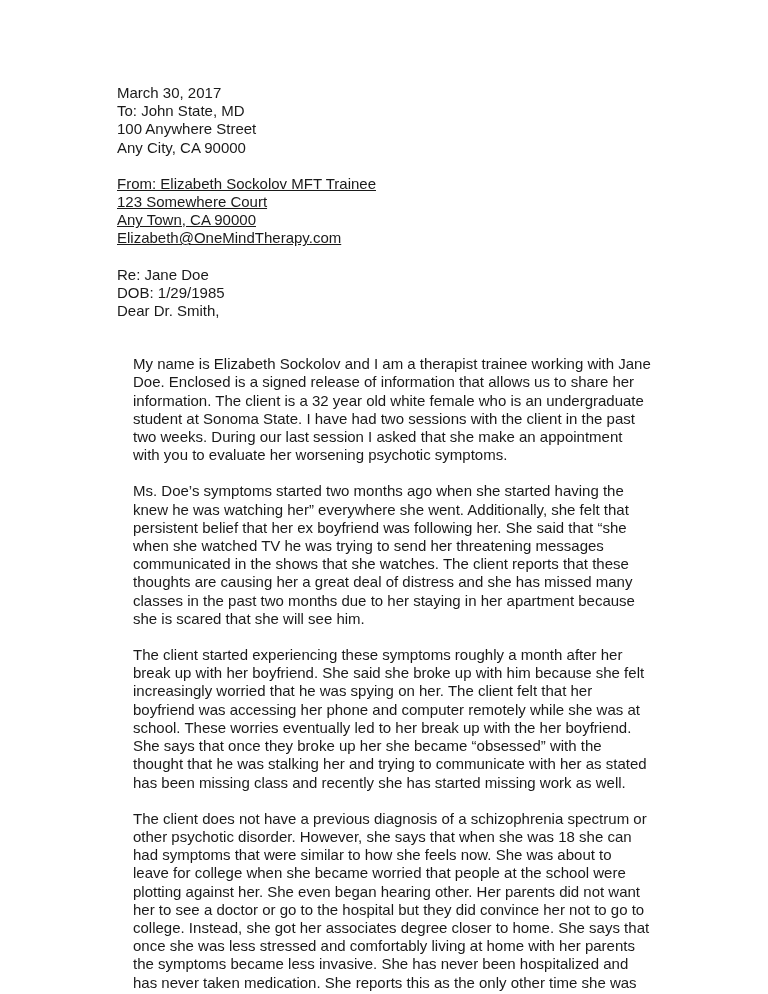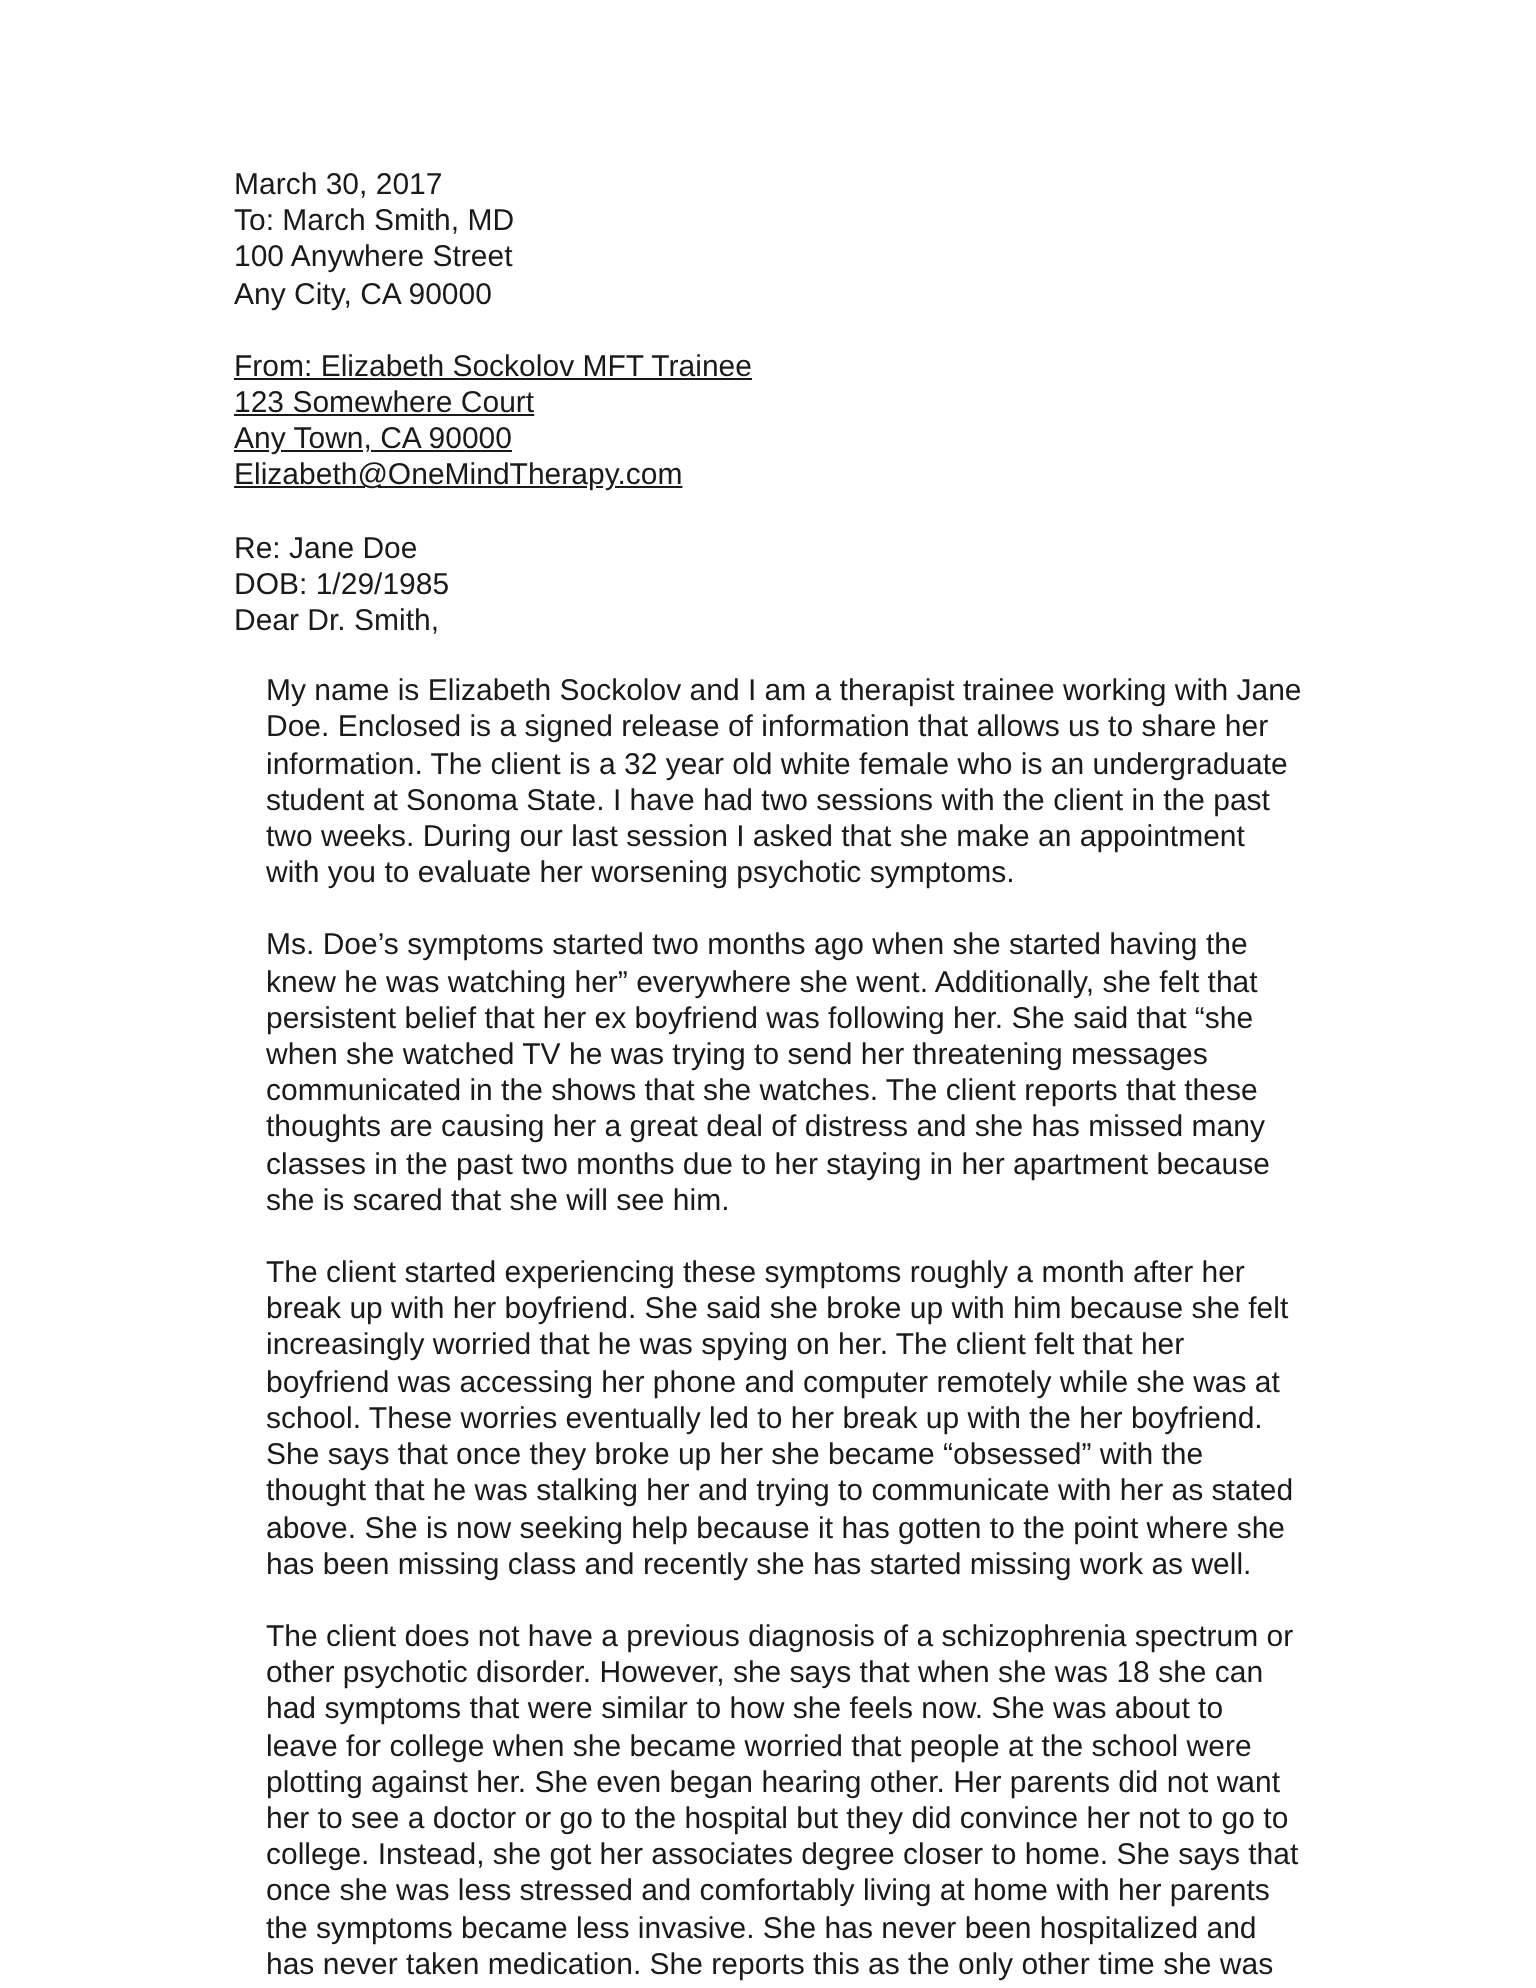--- a/index.html
+++ b/index.html
@@ -31,37 +31,37 @@
       white-space: nowrap;
     }
     .header-block {
       margin-bottom: 18px;
     }
     .from-block {
       margin-bottom: 18px;
       text-decoration: underline;
     }
     .re-block {
-      margin-bottom: 17px;
+      margin-bottom: 35px;
     }
     .para {
       margin: 0 0 18px 16px;
     }
     .para .line {
       white-space: nowrap;
     }
   </style>
 </head>
 <body>
 
 <div class="page">
 
   <div class="block header-block">
     <span class="line">March 30, 2017</span>
-    <span class="line">To: March Smith, MD</span>
+    <span class="line">To: John State, MD</span>
     <span class="line">100 Anywhere Street</span>
     <span class="line">Any City, CA 90000</span>
   </div>
 
   <div class="block from-block">
     <span class="line">From: Elizabeth Sockolov MFT Trainee</span>
     <span class="line">123 Somewhere Court</span>
     <span class="line">Any Town, CA 90000</span>
     <span class="line">Elizabeth@OneMindTherapy.com</span>
   </div>
@@ -93,21 +93,20 @@
   </div>
 
   <div class="para">
     <span class="line">The client started experiencing these symptoms roughly a month after her</span>
     <span class="line">break up with her boyfriend. She said she broke up with him because she felt</span>
     <span class="line">increasingly worried that he was spying on her. The client felt that her</span>
     <span class="line">boyfriend was accessing her phone and computer remotely while she was at</span>
     <span class="line">school. These worries eventually led to her break up with the her boyfriend.</span>
     <span class="line">She says that once they broke up her she became “obsessed” with the</span>
     <span class="line">thought that he was stalking her and trying to communicate with her as stated</span>
-    <span class="line">above. She is now seeking help because it has gotten to the point where she</span>
     <span class="line">has been missing class and recently she has started missing work as well.</span>
   </div>
 
   <div class="para">
     <span class="line">The client does not have a previous diagnosis of a schizophrenia spectrum or</span>
     <span class="line">other psychotic disorder. However, she says that when she was 18 she can</span>
     <span class="line">had symptoms that were similar to how she feels now. She was about to</span>
     <span class="line">leave for college when she became worried that people at the school were</span>
     <span class="line">plotting against her. She even began hearing other. Her parents did not want</span>
     <span class="line">her to see a doctor or go to the hospital but they did convince her not to go to</span>

